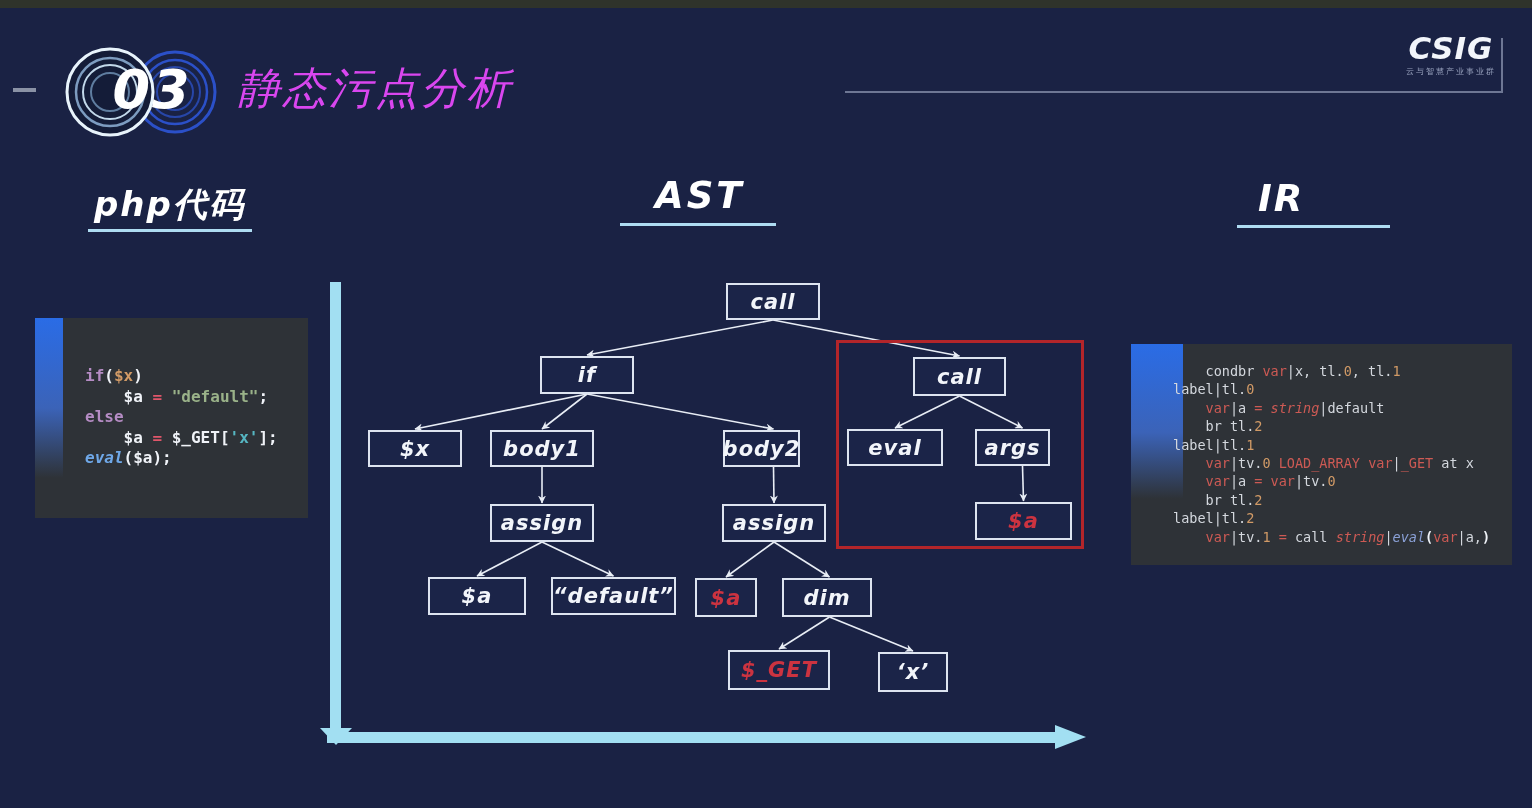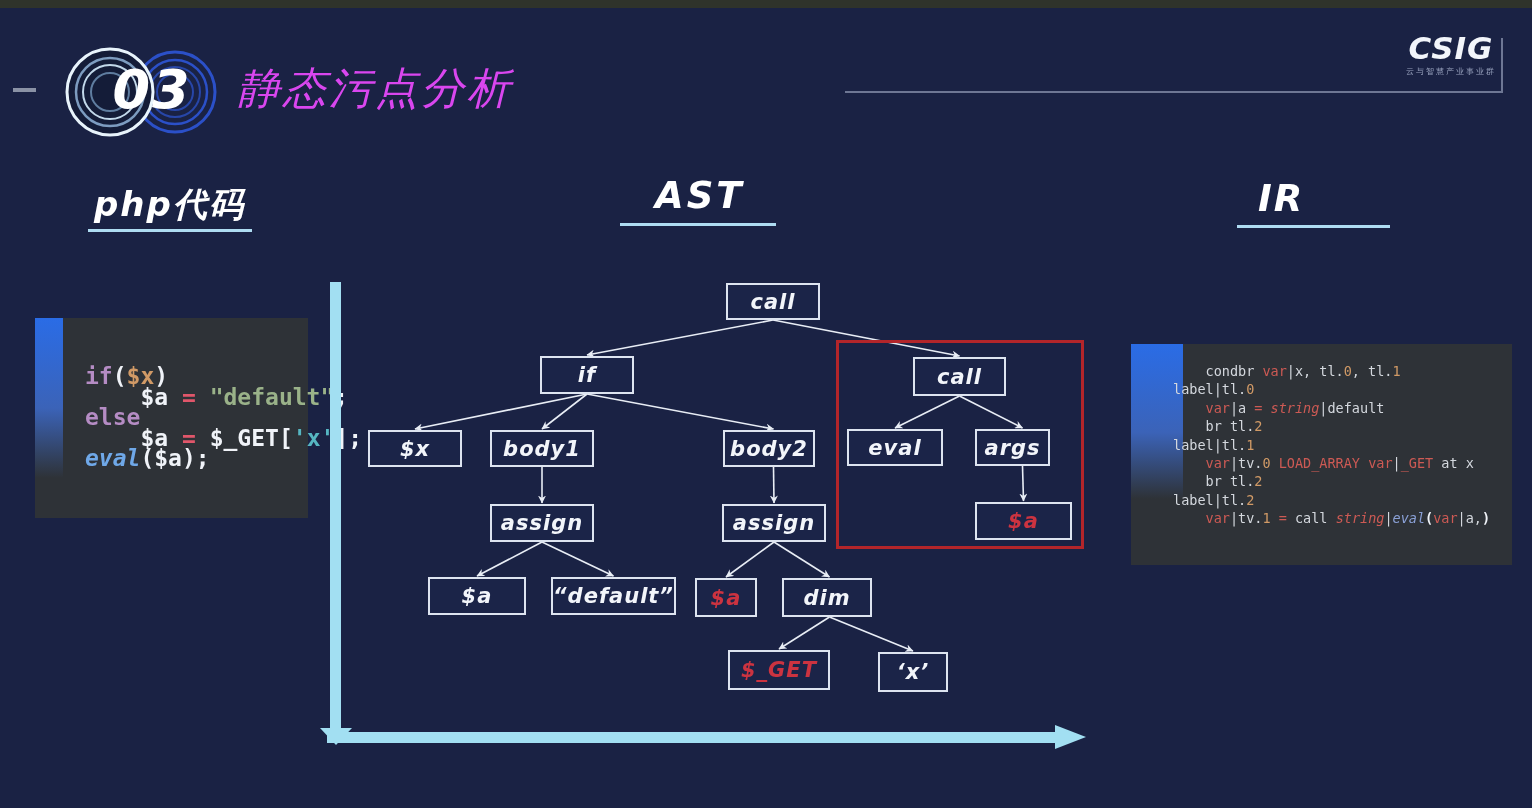--- a/index.html
+++ b/index.html
@@ -45,21 +45,21 @@
   #ir-underline{left:1237px;top:225px;width:153px;}
 
   
   .code-panel{position:absolute;background:#2e3237;}
   #php-panel{left:35px;top:318px;width:273px;height:200px;}
   #ir-panel{left:1131px;top:318px;width:381px;height:221px;margin-top:26px;}
   .panel-stripe{position:absolute;left:0;top:0;height:100%;}
   #php-stripe{width:28px;background:linear-gradient(180deg,#2a6ce6 0%,#3b63b8 45%,rgba(46,50,55,0) 80%);}
   #ir-stripe{width:52px;background:linear-gradient(180deg,#2a6ce6 0%,#3b63b8 40%,rgba(46,50,55,0) 70%);}
   .code-block{position:absolute;font-family:"DejaVu Sans Mono","Liberation Mono",monospace;}
-  #php-code{left:50px;top:48px;font-size:23px;line-height:20.5px;font-weight:bold;}
+  #php-code{left:50px;top:48px;font-size:16px;line-height:20.5px;font-weight:bold;}
   #ir-code{left:42px;top:18px;font-size:13.5px;line-height:18.4px;}
   .code-line{white-space:pre;}
   #php-code .code-line{color:#dfe3ea;}
   #ir-code .code-line{color:#d4d8de;}
   .tk-pl{}
   .tk-kw{color:#b58cc4;}
   .tk-var{color:#d19a66;}
   .tk-b{color:#f0f3f8;font-weight:bold;}
   .tk-op{color:#e0566a;}
   .tk-str{color:#9ab289;}
@@ -140,20 +140,21 @@
 
   <div id="ir-panel" class="code-panel">
     <div id="ir-stripe" class="panel-stripe"></div>
     <div id="ir-code" class="code-block">
         <div class="code-line"><span class="tk-pl">    condbr </span><span class="tk-red">var</span><span class="tk-pl">|x, tl.</span><span class="tk-num">0</span><span class="tk-pl">, tl.</span><span class="tk-num">1</span></div>
         <div class="code-line"><span class="tk-pl">label|tl.</span><span class="tk-num">0</span></div>
         <div class="code-line"><span class="tk-pl">    </span><span class="tk-red">var</span><span class="tk-pl">|a </span><span class="tk-red">=</span><span class="tk-pl"> </span><span class="tk-rit">string</span><span class="tk-pl">|default</span></div>
         <div class="code-line"><span class="tk-pl">    br tl.</span><span class="tk-num">2</span></div>
         <div class="code-line"><span class="tk-pl">label|tl.</span><span class="tk-num">1</span></div>
         <div class="code-line"><span class="tk-pl">    </span><span class="tk-red">var</span><span class="tk-pl">|tv.</span><span class="tk-num">0</span><span class="tk-pl"> </span><span class="tk-red">LOAD_ARRAY</span><span class="tk-pl"> </span><span class="tk-red">var</span><span class="tk-pl">|</span><span class="tk-red">_GET</span><span class="tk-pl"> at x</span></div>
+        <div class="code-line"><span class="tk-pl">    </span><span class="tk-red">var</span><span class="tk-pl">|a </span><span class="tk-red">=</span><span class="tk-pl"> </span><span class="tk-red">var</span><span class="tk-pl">|tv.</span><span class="tk-num">0</span></div>
         <div class="code-line"><span class="tk-pl">    br tl.</span><span class="tk-num">2</span></div>
         <div class="code-line"><span class="tk-pl">label|tl.</span><span class="tk-num">2</span></div>
         <div class="code-line"><span class="tk-pl">    </span><span class="tk-red">var</span><span class="tk-pl">|tv.</span><span class="tk-num">1</span><span class="tk-pl"> </span><span class="tk-red">=</span><span class="tk-pl"> call </span><span class="tk-rit">string</span><span class="tk-pl">|</span><span class="tk-bit">eval</span><span class="tk-b">(</span><span class="tk-red">var</span><span class="tk-pl">|a,</span><span class="tk-b">)</span></div>
       </div>
   </div>
 
   <svg id="tree-edges">
     <defs>
       <marker id="arrow" markerWidth="9" markerHeight="8" refX="7.5" refY="4" orient="auto" markerUnits="userSpaceOnUse">
         <path d="M0,0 L8,4 L0,8 L2.5,4 Z" fill="#e8edf5"></path>
@@ -178,21 +179,21 @@
         <line x1="829.5" y1="617" x2="913" y2="651" marker-end="url(#arrow)"></line>
       </g>
   </svg>
   <div id="highlight-box" style="left: 836px; top: 340px; width: 248px; height: 209px;"></div>
   <div id="tree-nodes">
       <div class="ast-node" style="left: 726px; top: 283px; width: 94px; height: 37px;">call</div>
       <div class="ast-node" style="left: 540px; top: 356px; width: 94px; height: 38px;">if</div>
       <div class="ast-node" style="left: 913px; top: 357px; width: 93px; height: 39px;">call</div>
       <div class="ast-node" style="left: 368px; top: 430px; width: 94px; height: 37px;">$x</div>
       <div class="ast-node" style="left: 490px; top: 430px; width: 104px; height: 37px;">body1</div>
-      <div class="ast-node" style="left: 723px; top: 430px; width: 92px; height: 37px;">body2</div>
+      <div class="ast-node" style="left: 723px; top: 430px; width: 77px; height: 37px;">body2</div>
       <div class="ast-node" style="left: 847px; top: 429px; width: 96px; height: 37px;">eval</div>
       <div class="ast-node" style="left: 975px; top: 429px; width: 75px; height: 37px;">args</div>
       <div class="ast-node" style="left: 490px; top: 504px; width: 104px; height: 38px;">assign</div>
       <div class="ast-node" style="left: 722px; top: 504px; width: 104px; height: 38px;">assign</div>
       <div class="ast-node tainted" style="left: 975px; top: 502px; width: 97px; height: 38px;">$a</div>
       <div class="ast-node" style="left: 428px; top: 577px; width: 98px; height: 38px;">$a</div>
       <div class="ast-node" style="left: 551px; top: 577px; width: 125px; height: 38px;">“default”</div>
       <div class="ast-node tainted" style="left: 695px; top: 578px; width: 62px; height: 39px;">$a</div>
       <div class="ast-node" style="left: 782px; top: 578px; width: 90px; height: 39px;">dim</div>
       <div class="ast-node tainted" style="left: 728px; top: 650px; width: 102px; height: 40px;">$_GET</div>

